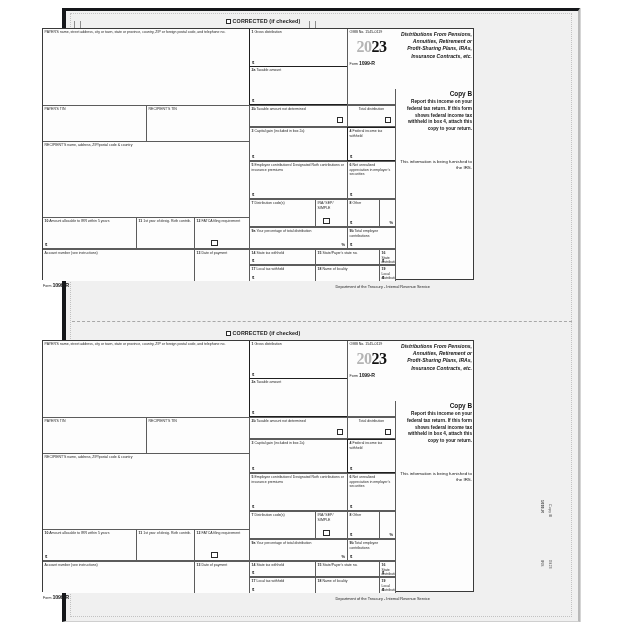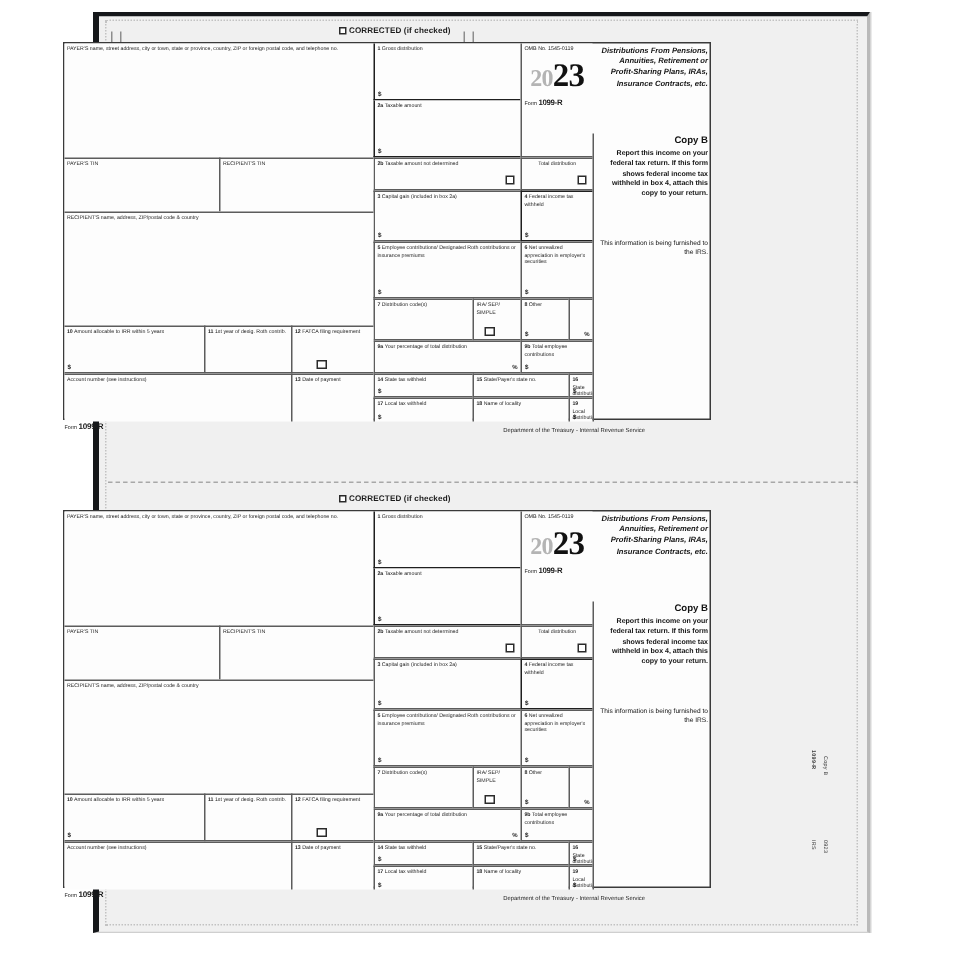--- a/index.html
+++ b/index.html
@@ -171,21 +171,21 @@
 
   
   .omb { font-size: 3.6px; }
   .year {
     text-align: center;
     line-height: 1;
     margin-top: 4px;
     font-family: "Liberation Serif", serif;
   }
   .year .y20 { font-size: 16px; font-weight: bold; color: #b4b4b4; letter-spacing: -0.5px; }
-  .year .y23 { font-size: 22px; font-weight: bold; color: #111; letter-spacing: -0.5px; }
+  .year .y23 { font-size: 16px; font-weight: bold; color: #111; letter-spacing: -0.5px; }
   .formline {
     margin-top: 5px;
     font-size: 3.6px;
   }
   .formline .fnum { font-size: 5.2px; font-weight: bold; letter-spacing: -0.2px; }
 
   .footer {
     position: relative;
     width: 432px;
     height: 12px;

